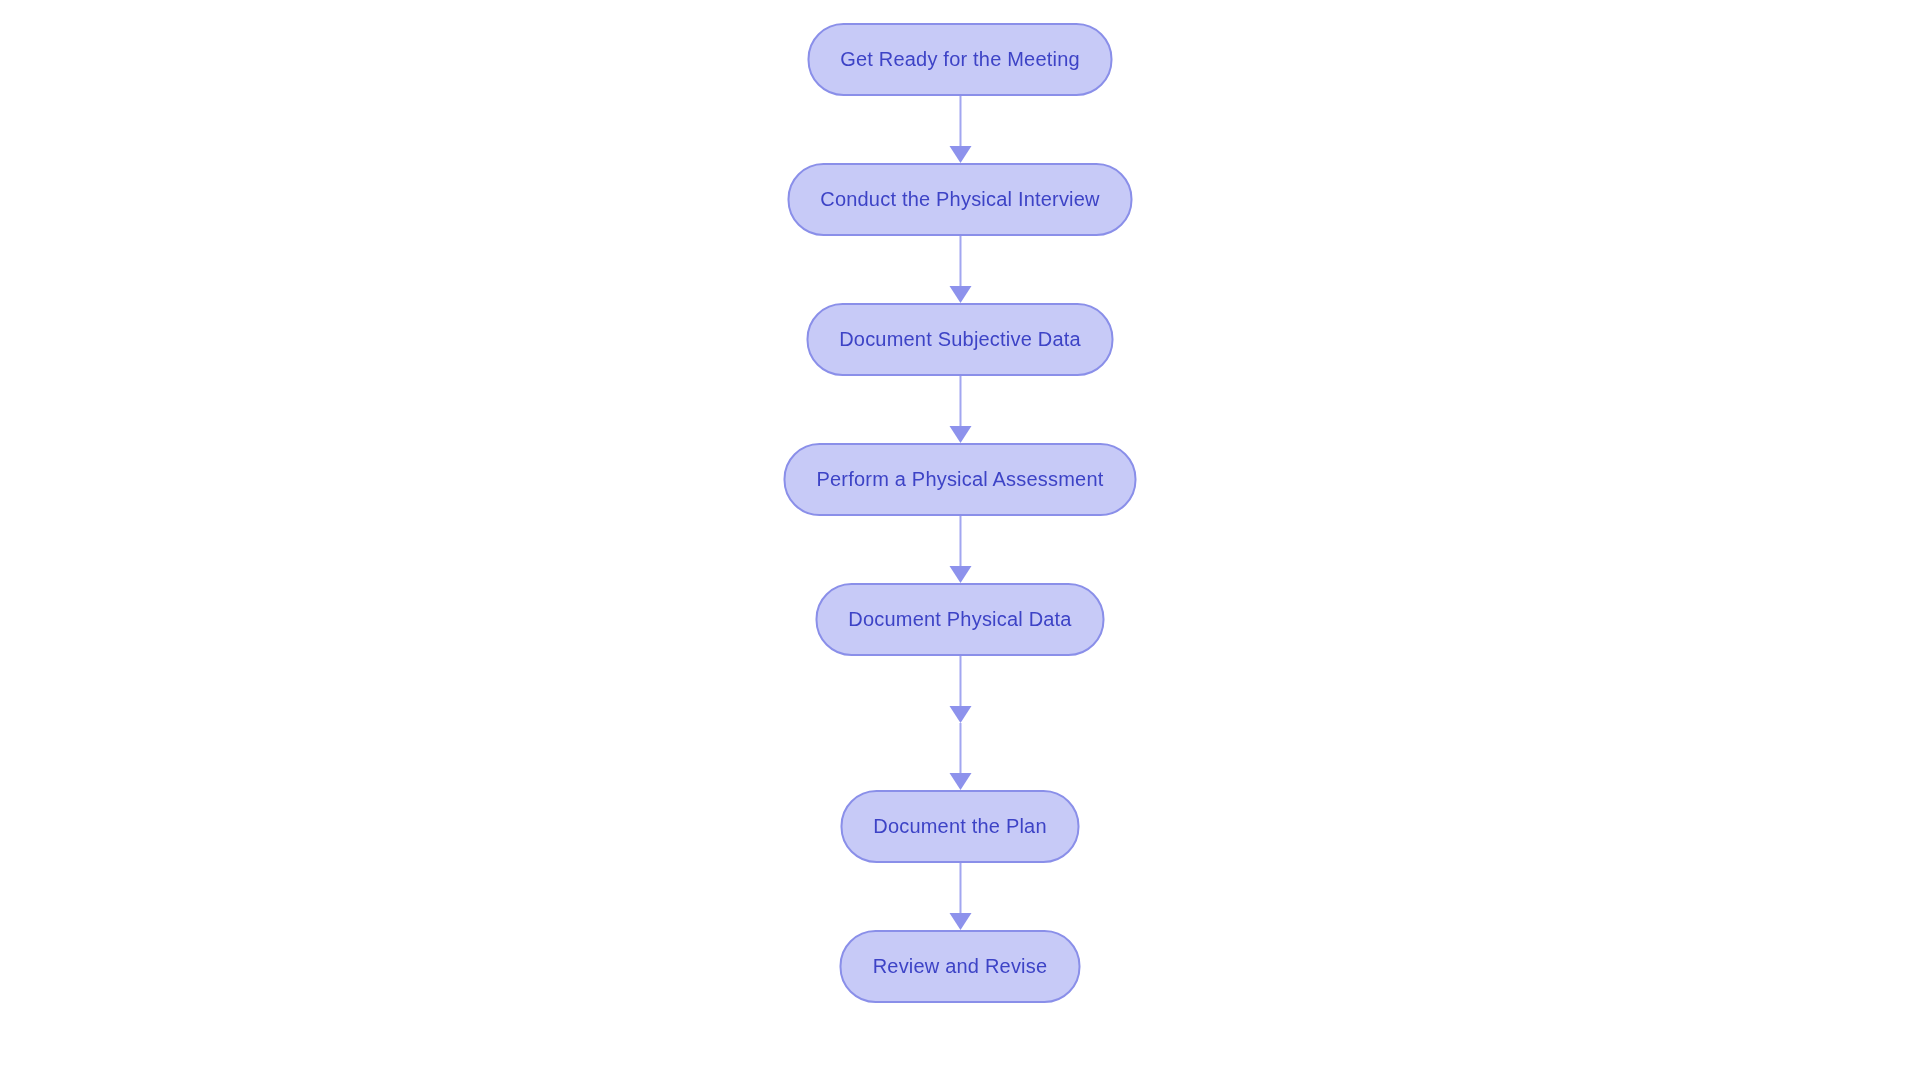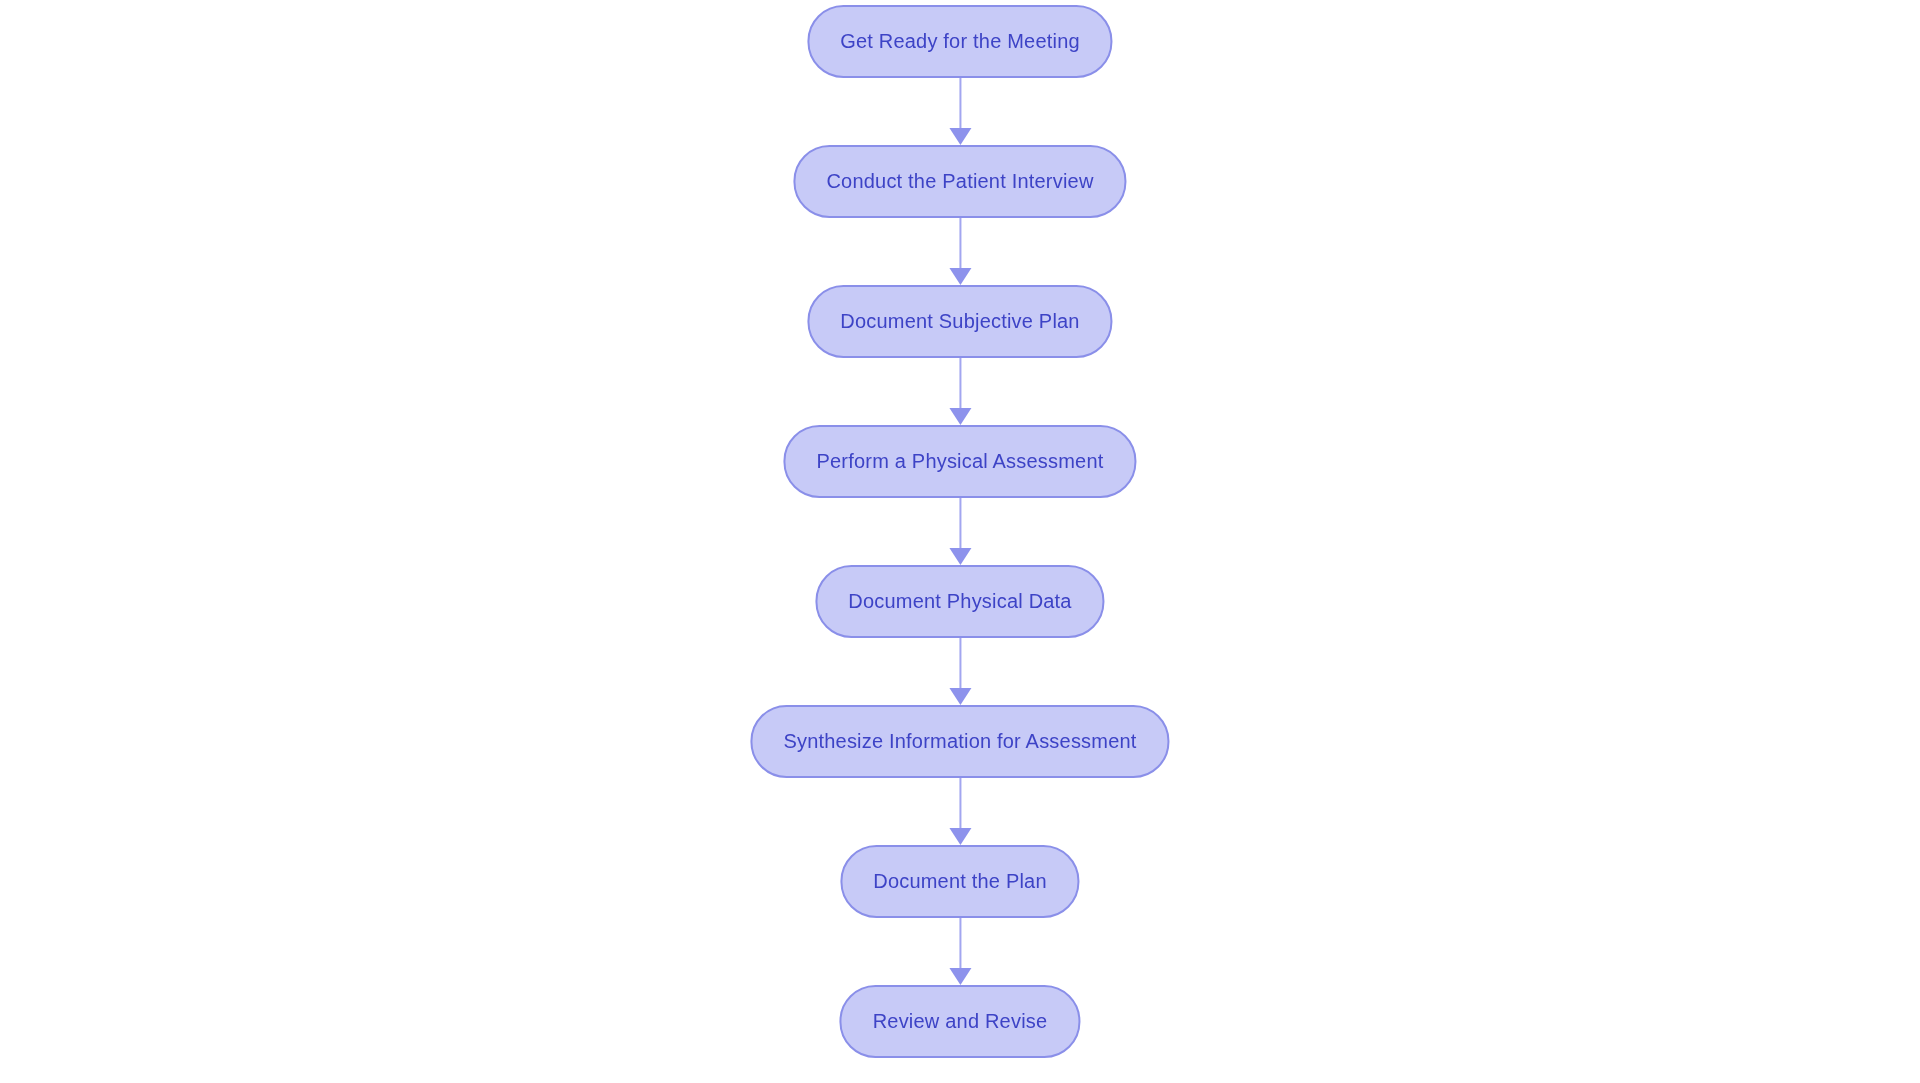--- a/index.html
+++ b/index.html
@@ -19,21 +19,21 @@
     font-family: "Liberation Sans", "DejaVu Sans", sans-serif;
   }
   .canvas {
     position: relative;
     width: 1920px;
     height: 1083px;
   }
   .flow-column {
     position: absolute;
     left: 50%;
-    top: 5px;
+    top: 23px;
     transform: translateX(-50%);
     display: flex;
     flex-direction: column;
     align-items: center;
   }
   .node {
     height: 73px;
     border-radius: 36px;
     background: var(--node-fill);
     border: 2px solid var(--node-border);
@@ -72,49 +72,48 @@
 <div class="canvas">
   <div class="flow-column">
 
     <div class="node">Get Ready for the Meeting</div>
 
     <div class="connector">
       <div class="line"></div>
       <div class="arrowhead"></div>
     </div>
 
-    <div class="node">Conduct the Patient Interview</div>
+    <div class="node">Conduct the Physical Interview</div>
 
     <div class="connector">
       <div class="line"></div>
       <div class="arrowhead"></div>
     </div>
 
-    <div class="node">Document Subjective Plan</div>
+    <div class="node">Document Subjective Data</div>
 
     <div class="connector">
       <div class="line"></div>
       <div class="arrowhead"></div>
     </div>
 
     <div class="node">Perform a Physical Assessment</div>
 
     <div class="connector">
       <div class="line"></div>
       <div class="arrowhead"></div>
     </div>
 
     <div class="node">Document Physical Data</div>
 
     <div class="connector">
       <div class="line"></div>
       <div class="arrowhead"></div>
     </div>
 
-    <div class="node">Synthesize Information for Assessment</div>
 
     <div class="connector">
       <div class="line"></div>
       <div class="arrowhead"></div>
     </div>
 
     <div class="node">Document the Plan</div>
 
     <div class="connector">
       <div class="line"></div>

